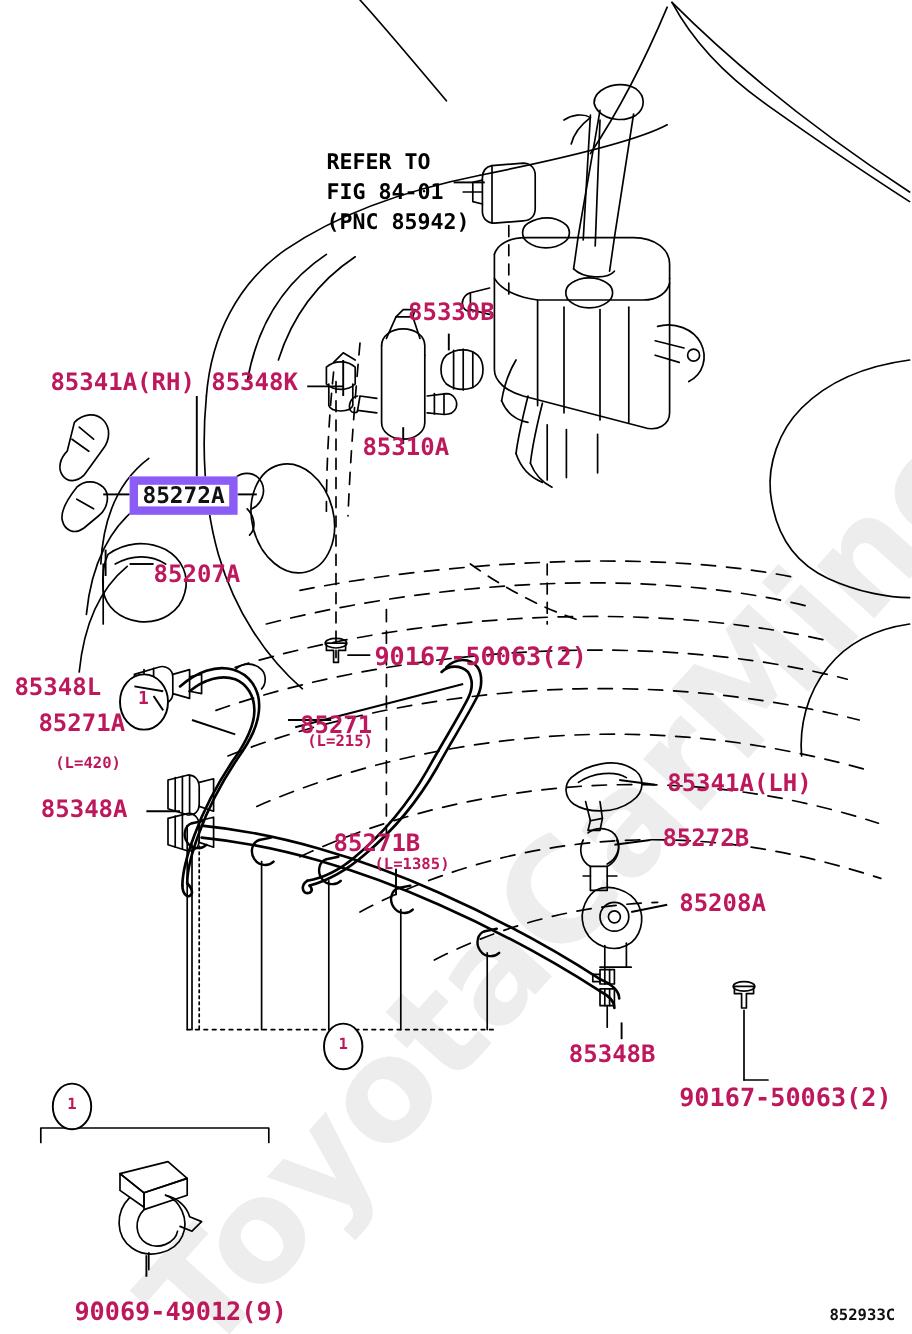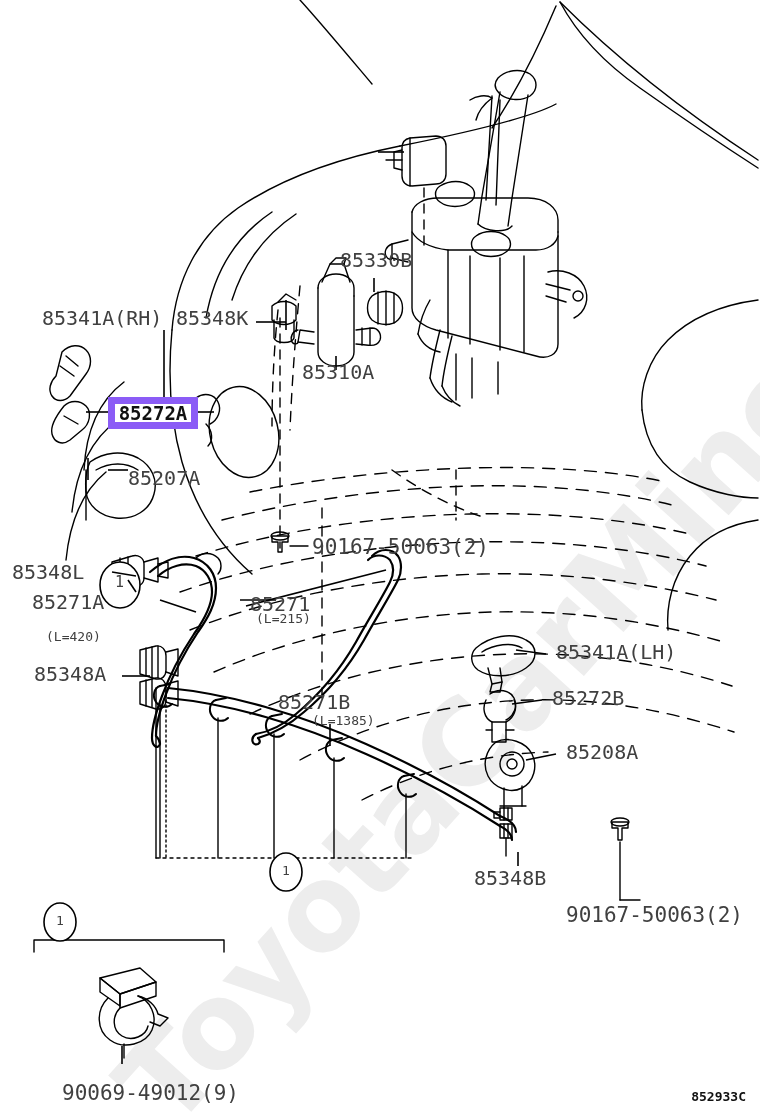--- a/index.html
+++ b/index.html
@@ -7,22 +7,22 @@
   body{
     width:760px;height:1112px;position:relative;overflow:hidden;
     font-family:"DejaVu Sans Mono","Liberation Mono",monospace;
     background:#ffffff;
   }
   #stage{position:absolute;left:0;top:0;width:760px;height:1112px;}
   .layer{position:absolute;left:0;top:0;width:760px;height:1112px;}
   .lbl{
     position:absolute;
     font-family:"DejaVu Sans Mono","Liberation Mono",monospace;
-    font-weight:normal;
-    color:#404040;
+    font-weight:bold;
+    color:#be185d;
     white-space:pre;
     letter-spacing:0px;
     line-height:1.05;
     text-align:center;
   }
   .s20{font-size:20px;}
   .s18{font-size:21px;}
   .s15{font-size:15px;}
   .s13{font-size:13px;}
   .refblock{
@@ -332,20 +332,21 @@
     <line x1="246" y1="606" x2="386" y2="570"></line>
     <line x1="122" y1="676" x2="150" y2="676"></line>
     <line x1="330" y1="724" x2="330" y2="746"></line>
     <line x1="546" y1="654" x2="516" y2="650"></line>
     <line x1="542" y1="700" x2="512" y2="704"></line>
     <line x1="556" y1="754" x2="526" y2="760"></line>
     <line x1="518" y1="852" x2="518" y2="866"></line>
     <line x1="122" y1="1046" x2="122" y2="1064"></line>
   </svg>
 
+  <div class="refblock" style="left:272px;top:124px;"><span>REFER TO</span><br><span>FIG 84-01</span><br><span>(PNC 85942)</span></div>
 
   <div class="lbl s20" style="left:340px;top:250px;">85330B</div>
   <div class="lbl s20" style="left:302px;top:362px;">85310A</div>
 
   <div class="lbl s20" style="left:42px;top:308px;">85341A(RH)</div>
   <div class="lbl s20" style="left:176px;top:308px;">85348K</div>
 
   <div class="hl" style="left:108px;top:397px;width:90px;height:32px;">
     <span>85272A</span>
   </div>

